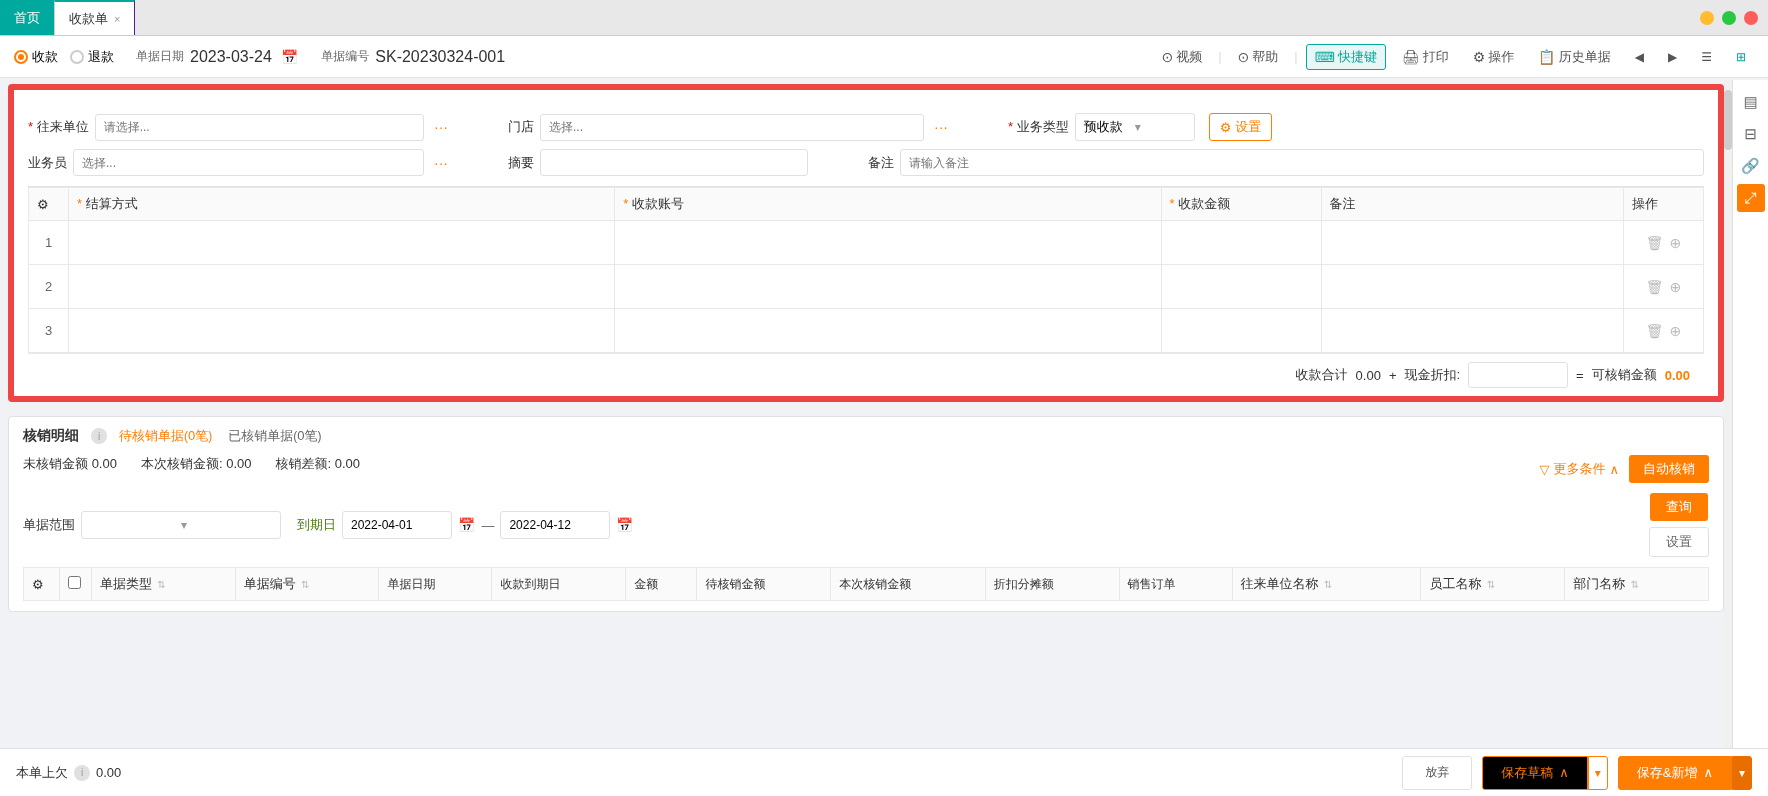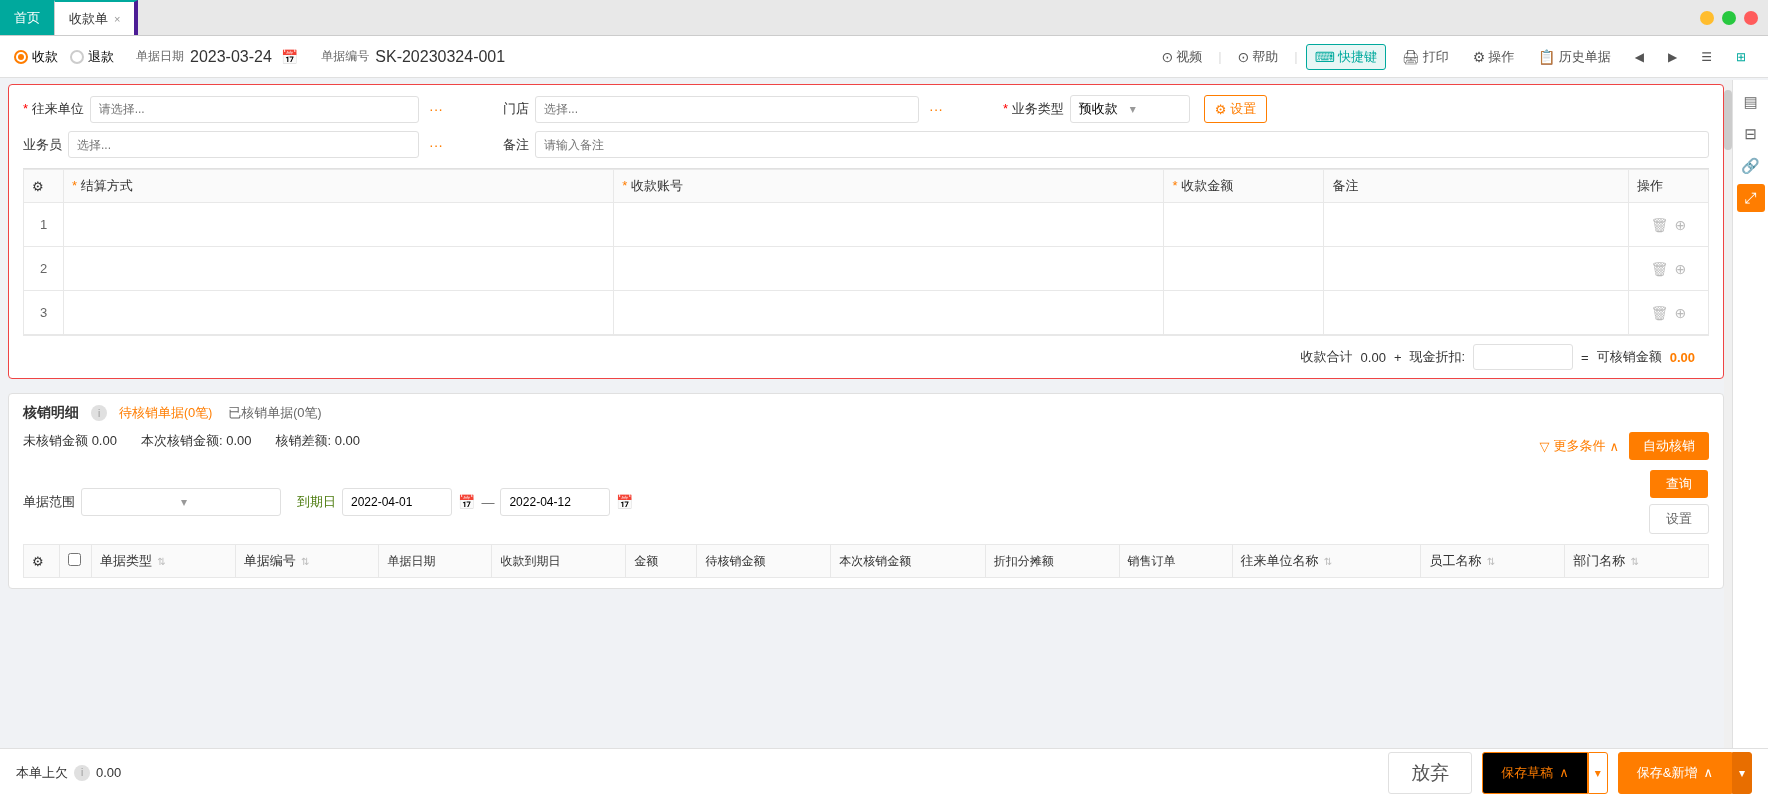--- a/index.html
+++ b/index.html
@@ -18,21 +18,21 @@
       height: 100%;
       cursor: pointer;
       font-size: 13px;
       color: #555;
       background: #e8e8e8;
     }
     .tab-item.active {
       background: #fff;
       color: #333;
       border-top: 2px solid #00a99d;
-      border-right: 4px solid #4c1d95;
+      border-right: 1px solid #4c1d95;
       border-left: 1px solid #ccc;
       text-align: center;
     }
     .tab-item.home {
       background: #00a99d;
       color: #fff;
       border: none;
     }
     .tab-close {
       margin-left: 6px;
@@ -344,21 +344,21 @@
     }
     .bottom-left { display: flex; align-items: center; gap: 6px; color: #333; font-size: 13px; }
     .bottom-right { margin-left: auto; display: flex; gap: 10px; }
     .discard-btn {
       background: #fff;
       border: 1px solid #e0e0e0;
       border-radius: 3px;
       padding: 7px 22px;
       cursor: pointer;
       color: #555;
-      font-size: 19px;
+      font-size: 12px;
     }
     .save-draft-btn {
       background: #000000;
       border: 1px solid #ff7d00;
       color: #ff7d00;
       border-radius: 3px 0 0 3px;
       padding: 7px 18px;
       cursor: pointer;
       font-size: 13px;
       display: flex; align-items: center; gap: 6px;
@@ -513,21 +513,21 @@
       </button>
       <button class="toolbar-btn">◀</button>
       <button class="toolbar-btn">▶</button>
       <button class="toolbar-btn">☰</button>
       <button class="toolbar-btn" style="color:#00a99d;">⊞</button>
     </div>
   </div>
 
   <div style="margin: 6px 8px; margin-right: 44px;">
 
-    <div style="background:#fff; border:1px solid #ef4444; border-radius:4px; padding:10px 14px 0;">
+    <div style="background:#fff; border:6px solid #ef4444; border-radius:4px; padding:23px 14px 0;">
 
       <div class="form-row">
         <div class="form-field" style="max-width:420px;">
           <span class="form-label">
             <span class="required-star">*</span>
             <span>往来单位</span>
           </span>
           <input class="form-input" type="text" placeholder="请选择..." style="">
           <span class="more-btn">···</span>
         </div>
@@ -552,20 +552,24 @@
             <span>设置</span>
           </button>
         </div>
       </div>
 
       <div class="form-row" style="margin-bottom:10px;">
         <div class="form-field" style="max-width:420px;">
           <span class="form-label">业务员</span>
           <input class="form-input" type="text" placeholder="选择..." style="">
           <span class="more-btn">···</span>
+        </div>
+        <div class="form-field" style="margin-left:60px; max-width:300px;">
+          <span class="form-label">摘要</span>
+          <input class="form-input" type="text" style="flex: 1 1 0%;">
         </div>
         <div class="form-field" style="margin-left:60px; flex:1;">
           <span class="form-label">备注</span>
           <input class="form-input" type="text" style="flex: 1 1 0%;" placeholder="请输入备注">
         </div>
       </div>
 
       <div class="table-container">
         <table class="data-table">
           <thead>

